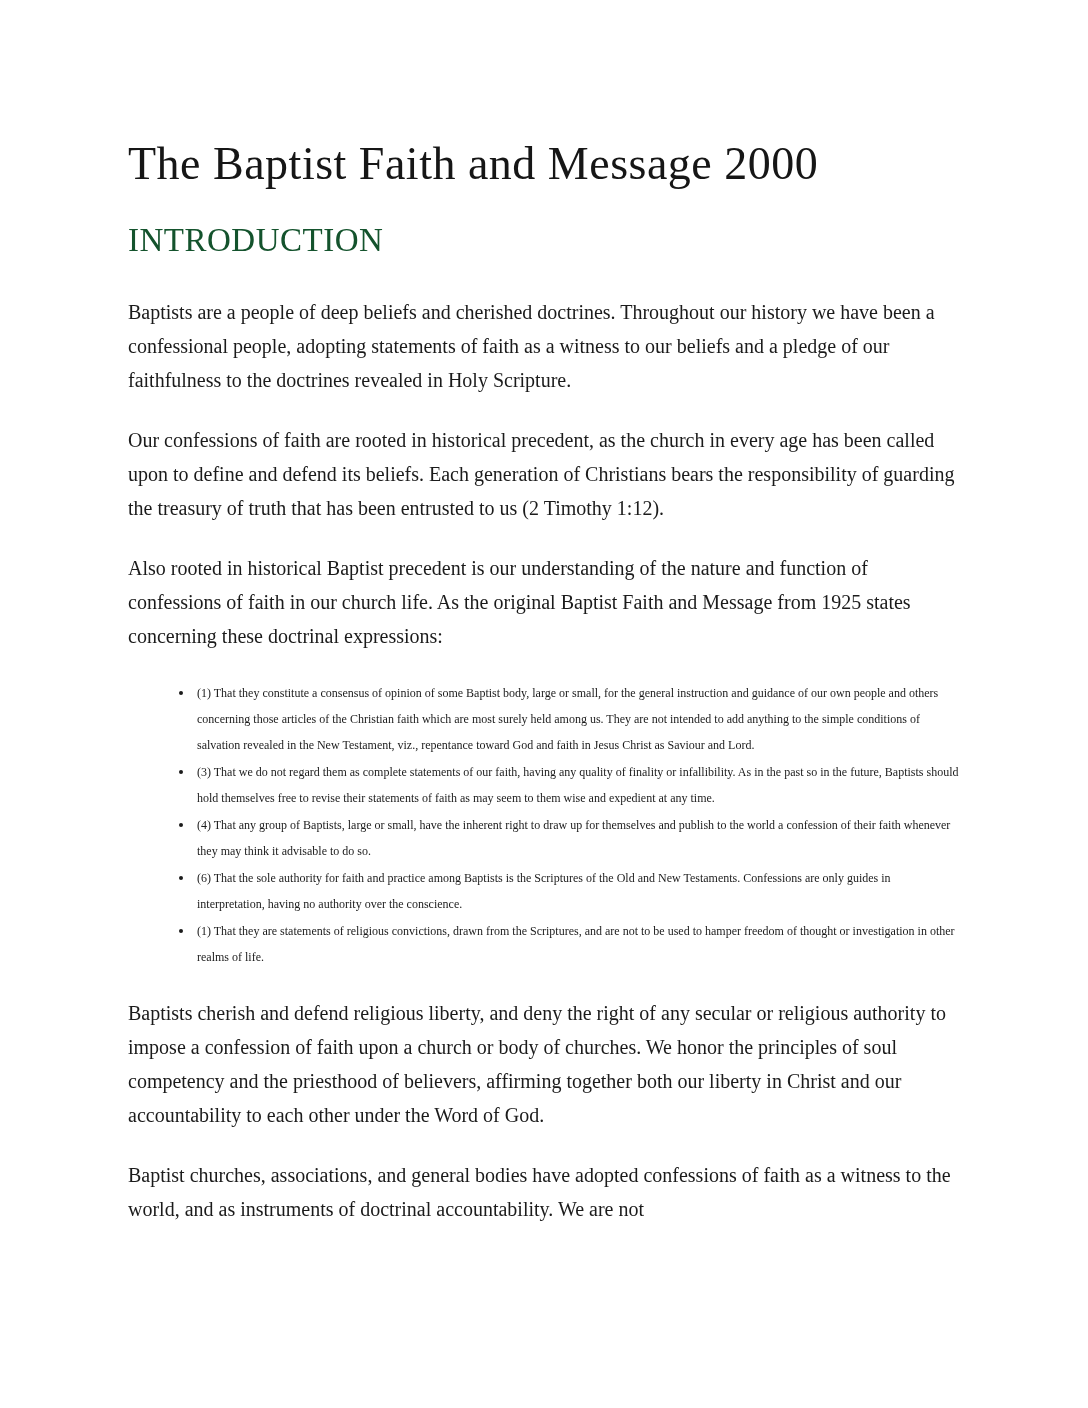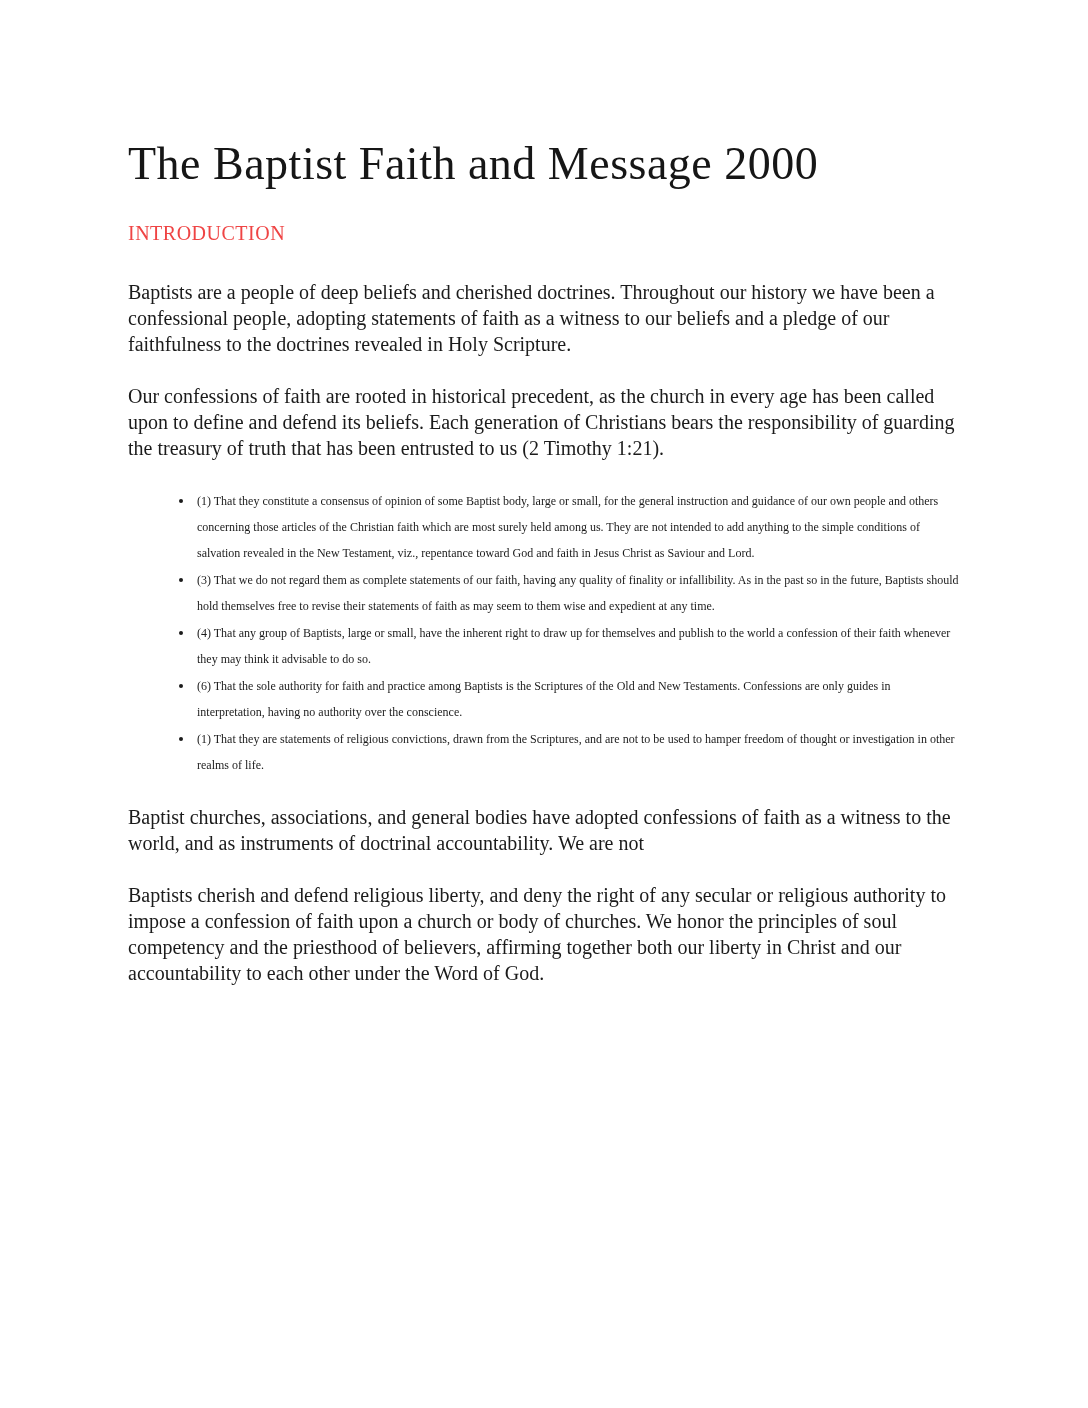--- a/index.html
+++ b/index.html
@@ -22,30 +22,30 @@
   h1.doc-title {
     margin: 0 0 30px 0;
     font-size: 46px;
     line-height: 1.2;
     font-weight: 400;
     letter-spacing: 0.5px;
     color: #161616;
   }
   h2.section-heading {
     margin: 0 0 34px 0;
-    font-size: 20px;
+    font-size: 33px;
     line-height: 1.2;
     font-weight: 400;
     letter-spacing: 0.5px;
-    color: #ef4444;
+    color: #14532d;
   }
   .body-text p {
     margin: 0 0 26px 0;
     font-size: 20px;
-    line-height: 26px;
+    line-height: 34px;
   }
   ul.doctrine-list {
     margin: 0 0 26px 0;
     padding: 0 0 0 66px;
     list-style: disc outside;
   }
   ul.doctrine-list li {
     font-size: 12px;
     line-height: 26px;
     padding-left: 3px;
@@ -60,28 +60,29 @@
 <body>
 
 <div class="page">
   <h1 class="doc-title">The Baptist Faith and Message 2000</h1>
 
   <h2 class="section-heading">INTRODUCTION</h2>
 
   <div class="body-text">
     <p>Baptists are a people of deep beliefs and cherished doctrines. Throughout our history we have been a confessional people, adopting statements of faith as a witness to our beliefs and a pledge of our faithfulness to the doctrines revealed in Holy Scripture.</p>
 
-    <p>Our confessions of faith are rooted in historical precedent, as the church in every age has been called upon to define and defend its beliefs. Each generation of Christians bears the responsibility of guarding the treasury of truth that has been entrusted to us (2 Timothy 1:21).</p>
+    <p>Our confessions of faith are rooted in historical precedent, as the church in every age has been called upon to define and defend its beliefs. Each generation of Christians bears the responsibility of guarding the treasury of truth that has been entrusted to us (2 Timothy 1:12).</p>
 
+    <p>Also rooted in historical Baptist precedent is our understanding of the nature and function of confessions of faith in our church life.  As the original Baptist Faith and Message from 1925 states concerning these doctrinal expressions:</p>
 
     <ul class="doctrine-list">
       <li>(1) That they constitute a consensus of opinion of some Baptist body, large or small, for the general instruction and guidance of our own people and others concerning those articles of the Christian faith which are most surely held among us. They are not intended to add anything to the simple conditions of salvation revealed in the New Testament, viz., repentance toward God and faith in Jesus Christ as Saviour and Lord.</li>
       <li>(3) That we do not regard them as complete statements of our faith, having any quality of finality or infallibility. As in the past so in the future, Baptists should hold themselves free to revise their statements of faith as may seem to them wise and expedient at any time.</li>
       <li>(4) That any group of Baptists, large or small, have the inherent right to draw up for themselves and publish to the world a confession of their faith whenever they may think it advisable to do so.</li>
       <li>(6) That the sole authority for faith and practice among Baptists is the Scriptures of the Old and New Testaments. Confessions are only guides in interpretation, having no authority over the conscience.</li>
       <li>(1) That they are statements of religious convictions, drawn from the Scriptures, and are not to be used to hamper freedom of thought or investigation in other realms of life.</li>
     </ul>
 
+    <p>Baptists cherish and defend religious liberty, and deny the right of any secular or religious authority to impose a confession of faith upon a church or body of churches. We honor the principles of soul competency and the priesthood of believers, affirming together both our liberty in Christ and our accountability to each other under the Word of God.</p>
+
     <p>Baptist churches, associations, and general bodies have adopted confessions of faith as a witness to the world, and as instruments of doctrinal accountability. We are not</p>
-
-    <p>Baptists cherish and defend religious liberty, and deny the right of any secular or religious authority to impose a confession of faith upon a church or body of churches. We honor the principles of soul competency and the priesthood of believers, affirming together both our liberty in Christ and our accountability to each other under the Word of God.</p>
   </div>
 </div>
 
 </body></html>

